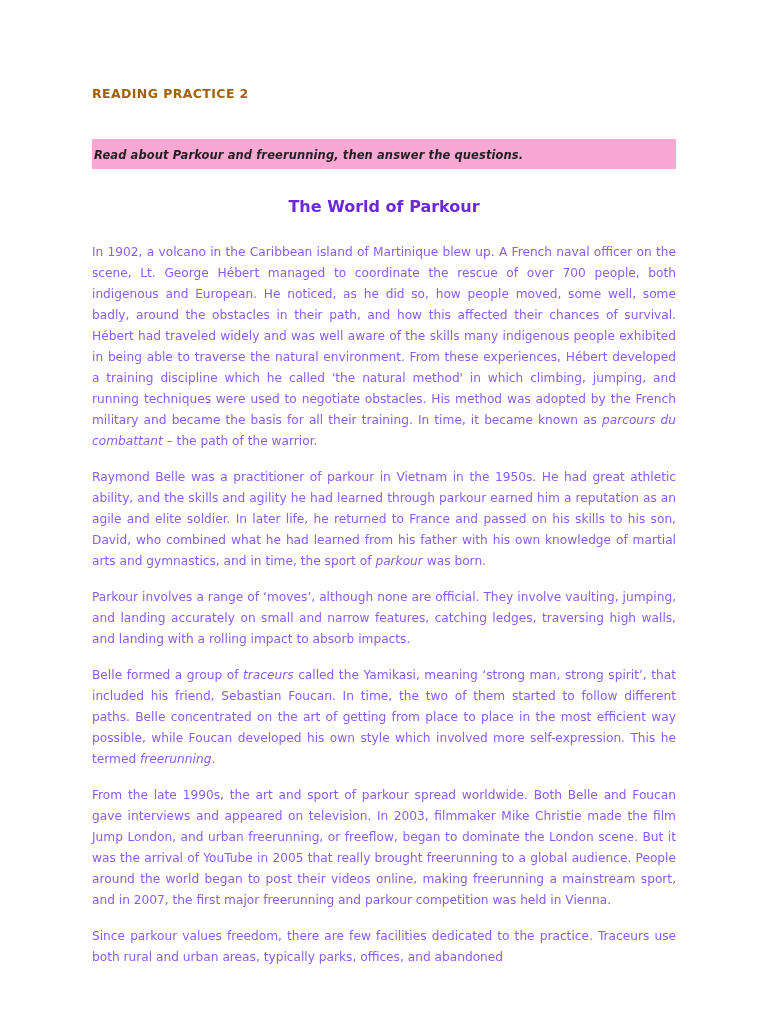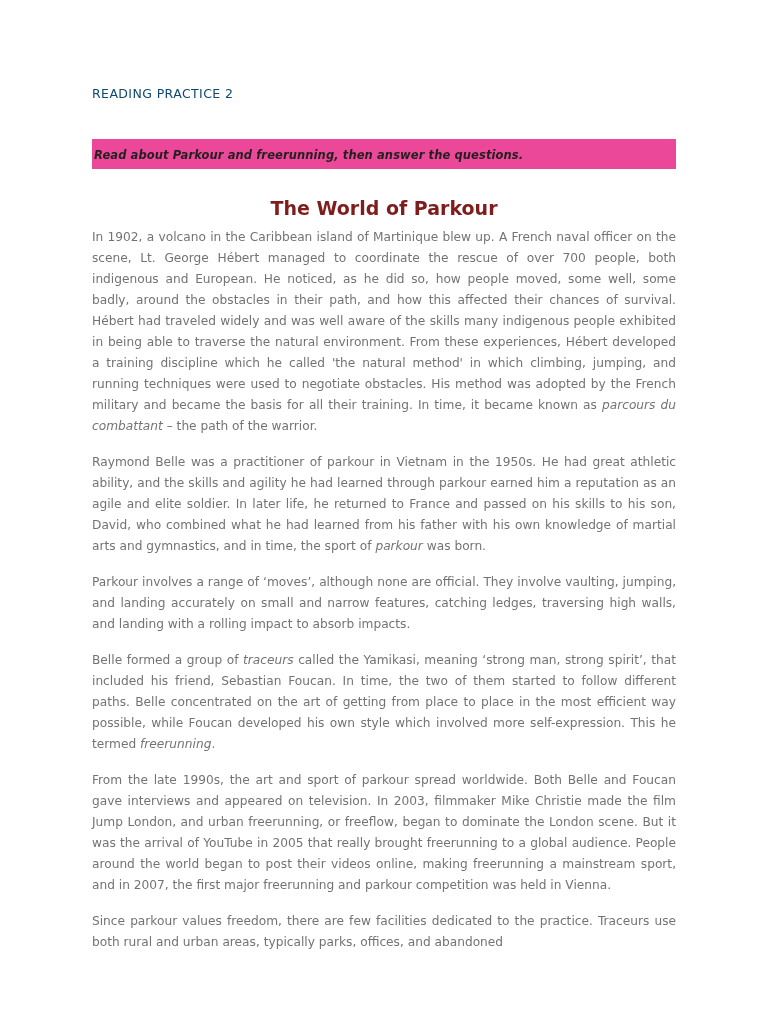--- a/index.html
+++ b/index.html
@@ -17,51 +17,51 @@
   .page {
     position: relative;
     width: 768px;
     height: 1024px;
     box-sizing: border-box;
     padding: 86px 92px 0 92px;
     background: #ffffff;
   }
   .doc-title {
     font-size: 12.5px;
-    font-weight: normal;
+    font-weight: bold;
     letter-spacing: 0.4px;
-    color: #0c4a6e;
+    color: #a16207;
     margin: 0 0 38px 0;
   }
   .instruction-band {
-    background: #ec4899;
+    background: #f9a8d4;
     padding: 5px 2px 6px 2px;
     margin: 0 0 28px 0;
   }
   .instruction-band .instruction-text {
     font-size: 11.5px;
     font-weight: bold;
     font-style: italic;
     color: #231f20;
     letter-spacing: 0.1px;
   }
   .article-title {
     text-align: center;
-    font-size: 19px;
+    font-size: 16px;
     font-weight: bold;
-    color: #7f1d1d;
-    margin: 0 0 8px 0;
+    color: #6d28d9;
+    margin: 0 0 26px 0;
   }
   p.body-par {
     font-size: 12.2px;
     line-height: 1.72;
     text-align: justify;
     text-justify: inter-word;
     margin: 0 0 15px 0;
-    color: #737373;
+    color: #8b5cf6;
     hyphens: none;
   }
   p.body-par:last-child {
     margin-bottom: 3px;
   }
   .it {
     font-style: italic;
   }
 </style>
 </head>

